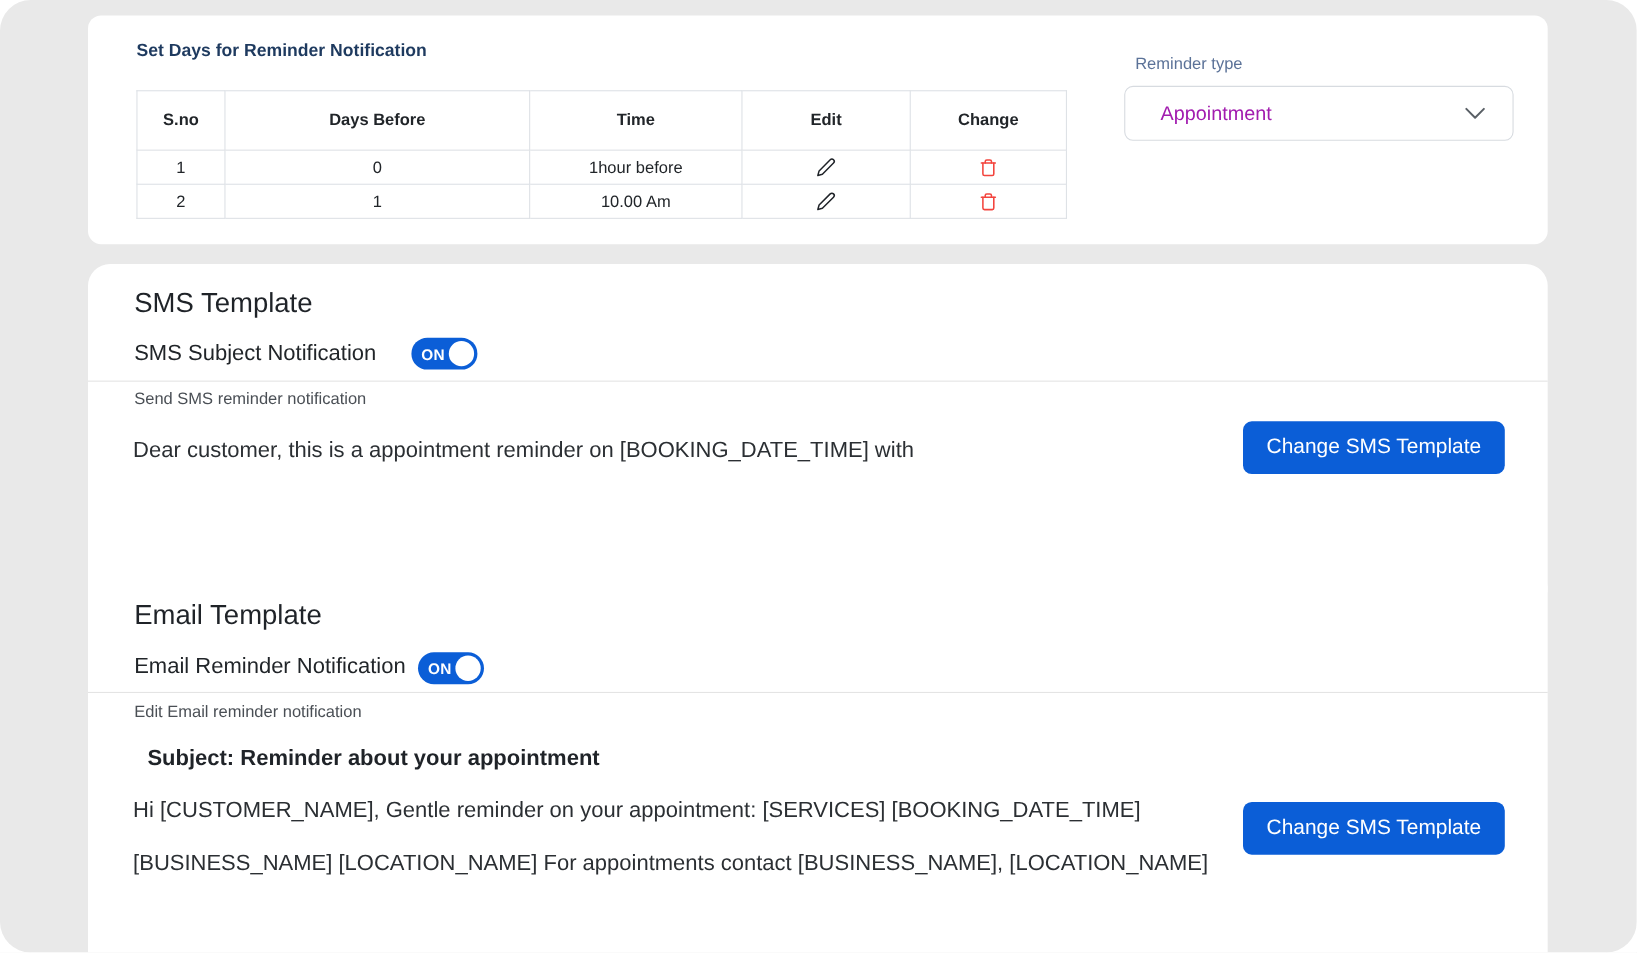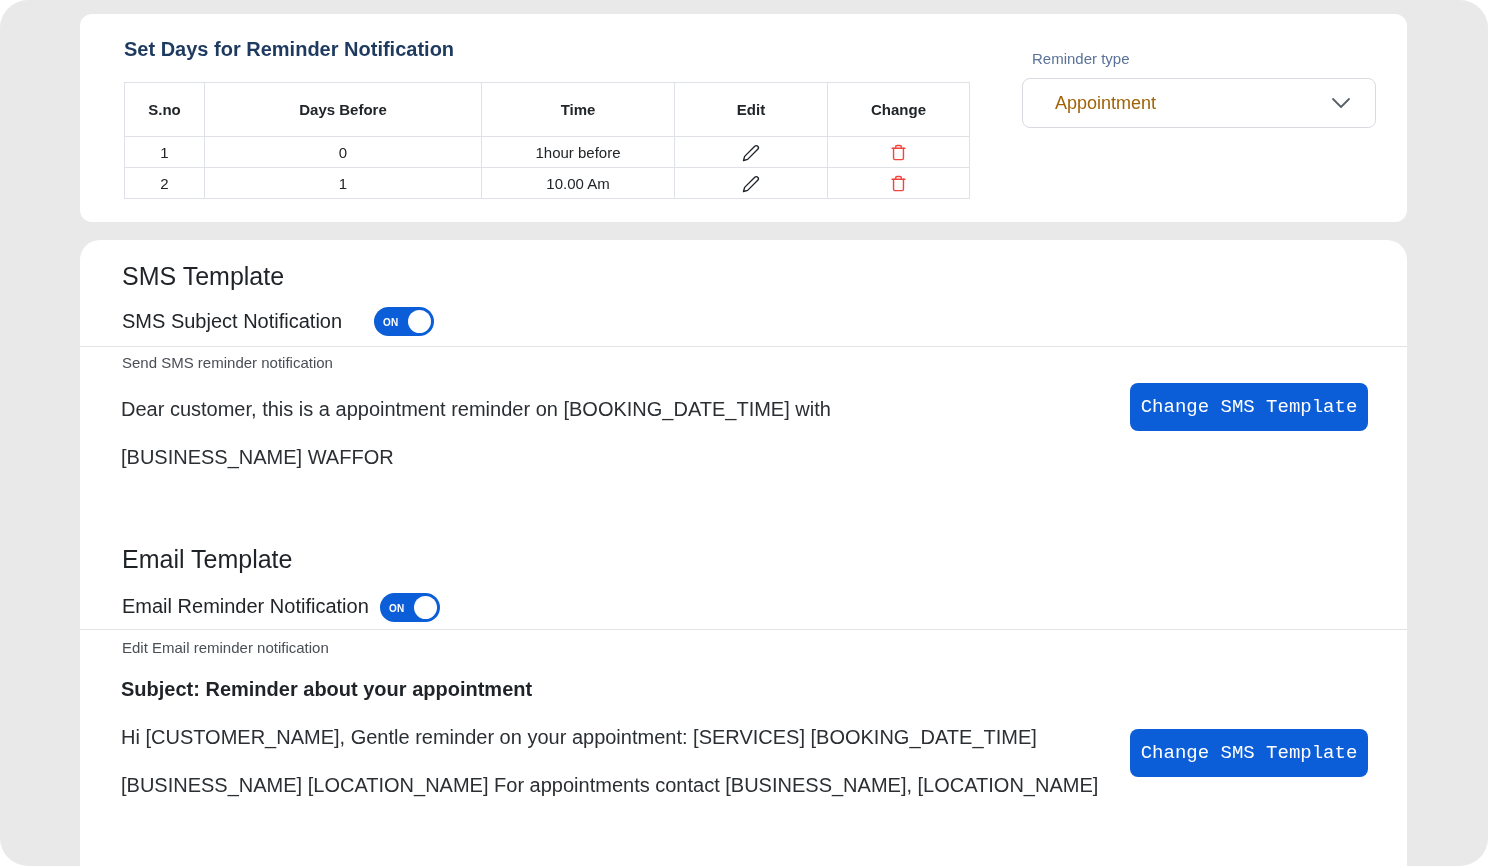--- a/index.html
+++ b/index.html
@@ -17,21 +17,21 @@
     width: 1327px;
     background: #ffffff;
     border-radius: 12px;
   }
   #days-card  { top: 14px;  height: 208px; }
   #sms-card   { top: 240px; height: 314px; border-radius: 20px; }
   #email-card { top: 523px; height: 355px; }
 
   .days-title {
     position: absolute; left: 44px; top: 24px;
-    font-size: 20px; font-weight: 700; color: #1e3a5f;
+    font-size: 16px; font-weight: 700; color: #1e3a5f;
   }
   table.days-table {
     position: absolute; left: 44px; top: 68px;
     border-collapse: collapse; table-layout: fixed;
     width: 845px;
   }
   table.days-table th, table.days-table td {
     border: 1px solid #dee2e6;
     text-align: center;
     font-size: 15px;
@@ -55,21 +55,21 @@
   .reminder-type-select {
     position: absolute; left: 942px; top: 64px;
     width: 354px; height: 50px;
     background: #fff;
     border: 1px solid #d7dbe0;
     border-radius: 8px;
     display: flex; align-items: center;
     padding: 0 24px 0 32px;
     cursor: pointer;
   }
-  .reminder-type-value { flex: 1; font-size: 18px; color: #a16207; }
+  .reminder-type-value { flex: 1; font-size: 18px; color: #a21caf; }
 
   .section-title {
     position: absolute; left: 42px; top: 22px;
     font-size: 25px; font-weight: 400; color: #1f2328;
   }
   .toggle-label {
     position: absolute; left: 42px;
     font-size: 20px; color: #212529;
   }
   #sms-card .toggle-label   { top: 70px; }
@@ -79,21 +79,21 @@
     position: absolute;
     width: 60px; height: 29px;
     background: #0b5ed7;
     border-radius: 15px;
     border: none; cursor: pointer;
   }
   #sms-card .toggle   { left: 294px; top: 67px; }
   #email-card .toggle { left: 300px; top: 70px; }
   .toggle .on-text {
     position: absolute; left: 9px; top: 50%; transform: translateY(-50%);
-    color: #ffffff; font-size: 10px; font-weight: 700; letter-spacing: 0.3px;
+    color: #ffffff; font-size: 14px; font-weight: 700; letter-spacing: 0.3px;
   }
   .toggle .knob {
     position: absolute; right: 3px; top: 3px;
     width: 23px; height: 23px;
     background: #ffffff; border-radius: 50%;
   }
 
   .divider {
     position: absolute; left: 0; right: 0; top: 106px;
     height: 1px; background: #e4e4e4;
@@ -105,30 +105,30 @@
   #sms-card .subtitle   { top: 114px; }
   #email-card .subtitle { top: 116px; }
 
   .msg-line {
     position: absolute; left: 41px;
     font-size: 20px; color: #2b2f33;
     white-space: nowrap;
   }
   #sms-msg-1 { top: 158px; }
   #sms-msg-2 { top: 206px; }
-  #email-subject { top: 155px; font-weight: 700; color: #1f2328; }
+  #email-subject { top: 155px; font-weight: 700; color: #1f2328; margin-left: 13px; }
   #email-msg-1 { top: 203px; }
   #email-msg-2 { top: 251px; }
 
   .primary-btn {
     position: absolute; left: 1050px;
     width: 238px; height: 48px;
     background: #0b5ed7; color: #ffffff;
     border: none; border-radius: 8px;
-    font-family: Liberation Mono, monospace;
+    font-family: Liberation Sans, sans-serif;
     font-size: 19px; cursor: pointer;
   }
   #sms-card .primary-btn   { top: 143px; }
   #email-card .primary-btn { top: 206px; }
 </style>
 </head>
 <body>
 
 <div class="frame">
 
@@ -218,21 +218,20 @@
   <section class="card" id="sms-card">
     <h2 class="section-title">SMS Template</h2>
     <div class="toggle-label">SMS Subject Notification</div>
     <button class="toggle">
       <span class="on-text">ON</span>
       <span class="knob"></span>
     </button>
     <div class="divider"></div>
     <div class="subtitle">Send SMS reminder notification</div>
     <div class="msg-line" id="sms-msg-1">Dear customer, this is a appointment reminder on [BOOKING_DATE_TIME] with</div>
-    <div class="msg-line" id="sms-msg-2">[BUSINESS_NAME] WAFFOR</div>
     <button class="primary-btn">Change SMS Template</button>
   </section>
 
   <section class="card" id="email-card">
     <h2 class="section-title">Email Template</h2>
     <div class="toggle-label">Email Reminder Notification</div>
     <button class="toggle">
       <span class="on-text">ON</span>
       <span class="knob"></span>
     </button>

